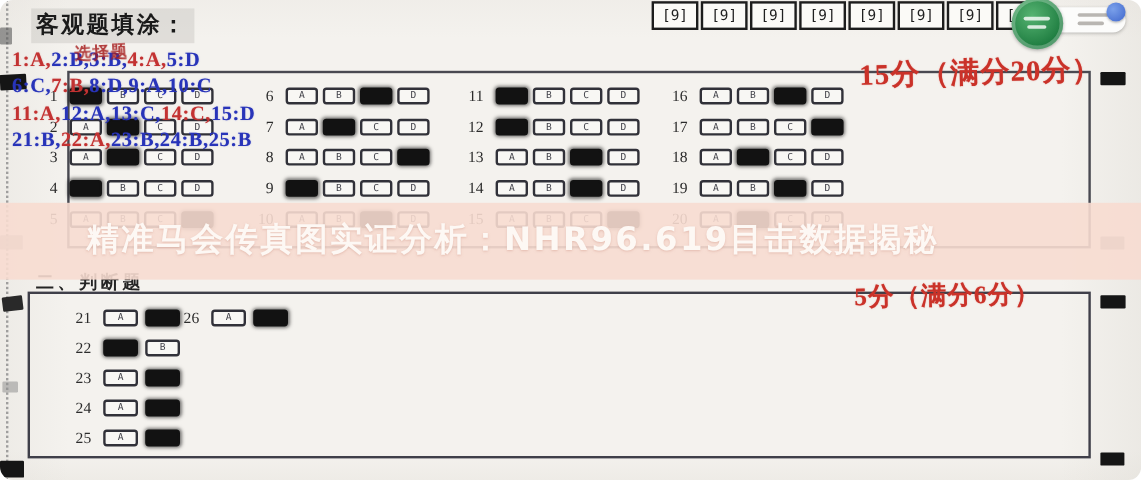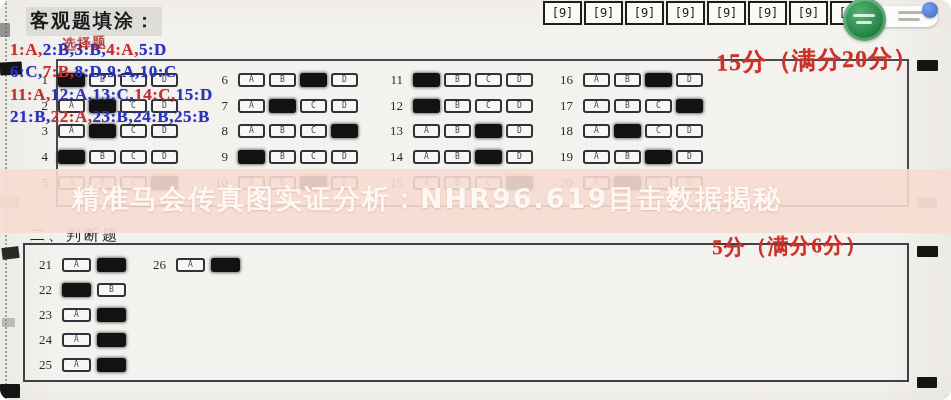--- a/index.html
+++ b/index.html
@@ -37,34 +37,34 @@
     font-size:17px;font-weight:bold;letter-spacing:.5px;white-space:nowrap;}
   .seg-blue{color:#2a35b8;text-shadow:0 0 1px rgba(42,53,184,.5);}
   .seg-red{color:#c23434;text-shadow:0 0 1px rgba(194,52,52,.5);}
   
   .box1{position:absolute;left:56px;top:59px;width:853px;height:148px;border:2px solid #4a4a52;box-sizing:border-box;}
   .box2{position:absolute;left:23px;top:243px;width:886px;height:139px;border:2px solid #40404a;box-sizing:border-box;}
   .score{position:absolute;color:#c9342b;font-weight:bold;white-space:nowrap;
     text-shadow:0 0 1px rgba(201,52,43,.6);}
   .score1{left:716px;top:44px;font-size:24px;transform:rotate(-1.5deg);letter-spacing:1px;}
   .score2{left:712px;top:232px;font-size:21px;transform:rotate(-1deg);letter-spacing:1px;}
-  .s2-title{position:absolute;left:30px;top:226px;font-size:15px;font-weight:normal;
+  .s2-title{position:absolute;left:30px;top:226px;font-size:15px;font-weight:bold;
     color:#262626;letter-spacing:3px;filter:blur(.4px);}
   
   .qcol{position:absolute;top:67px;}
   .qcol.c1{left:22px;} .qcol.c2{left:202px;} .qcol.c3{left:377px;} .qcol.c4{left:547px;}
   .qrow{display:flex;align-items:center;height:25.8px;}
   .qnum{width:26px;text-align:right;margin-right:10px;font-size:13px;color:#2e2e2e;}
   .bubble{width:27px;height:14px;box-sizing:border-box;border:2px solid #33333a;border-radius:3px;
     margin-right:4px;background:rgba(250,249,246,.55);display:flex;align-items:center;justify-content:center;}
   .bubble .blet{font-family:"DejaVu Sans Mono",monospace;font-size:8px;color:#46464e;line-height:1;}
   .bubble.filled{background:#141414;border-color:#141414;box-shadow:0 0 3px 1px rgba(18,18,18,.55);}
   .bubble.filled .blet{visibility:hidden;}
   .s2-rows{position:absolute;left:26px;top:252px;}
-  .s2-rows .qrow{height:25px;}
+  .s2-rows .qrow{height:25px;padding-left:24px;}
   .s2-extra{position:absolute;left:140px;top:252px;}
   .s2-extra .qrow{height:25px;}
   .s2-rows .bubble,.s2-extra .bubble{width:29px;margin-right:6px;}
   
   .band{position:absolute;left:0;top:169px;width:951px;height:64px;
     background:rgba(247,219,208,.9);}
   .wm-text{position:absolute;left:72px;top:181px;font-family:"DejaVu Sans",sans-serif;
     font-size:27px;font-weight:bold;letter-spacing:2px;color:#fdf8f4;white-space:nowrap;
     text-shadow:0 1px 2px rgba(214,160,145,.55);}
   

